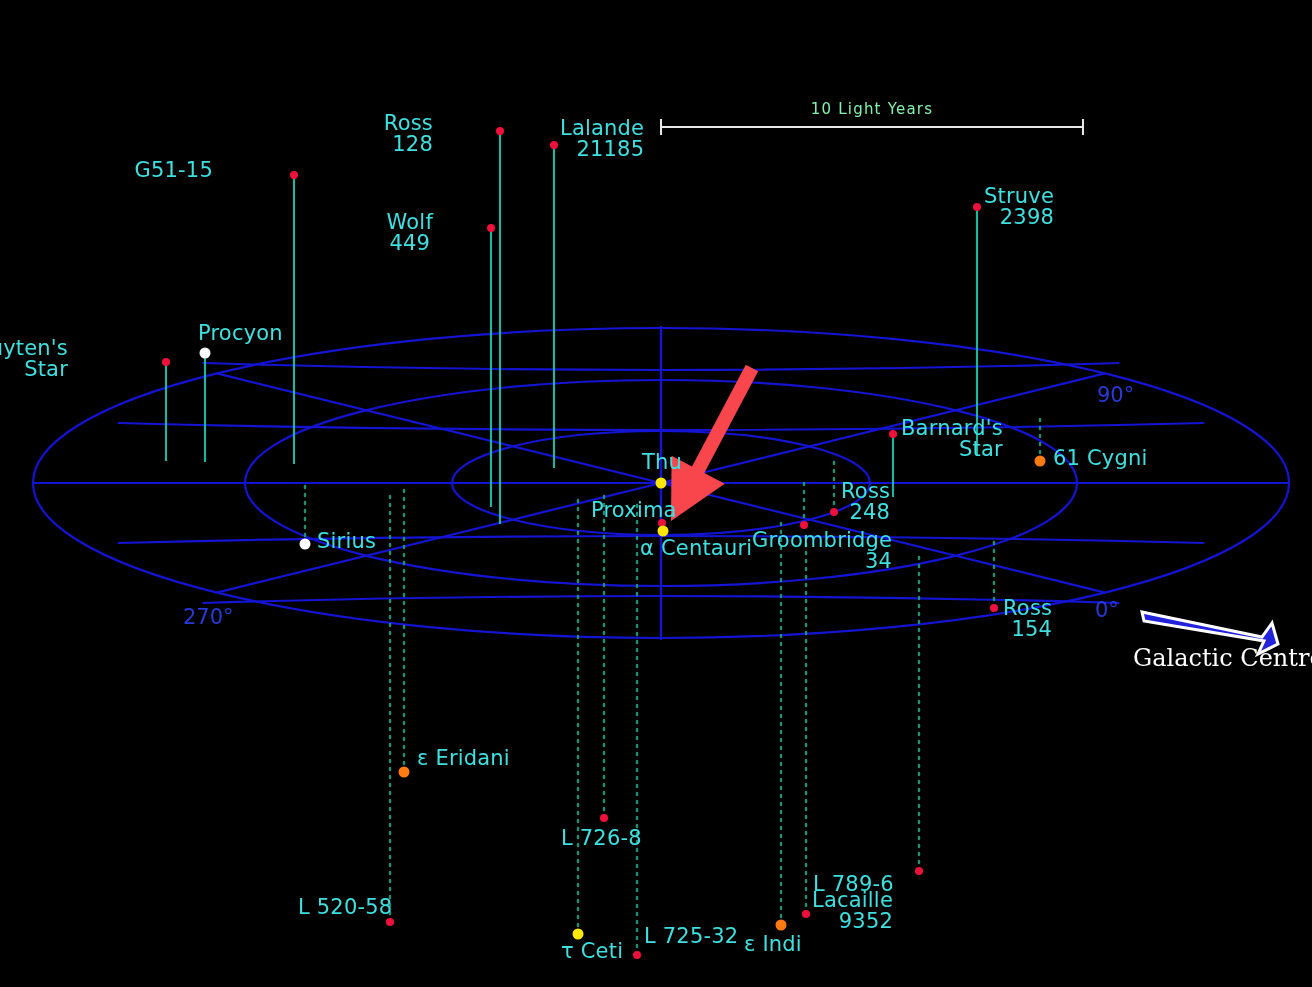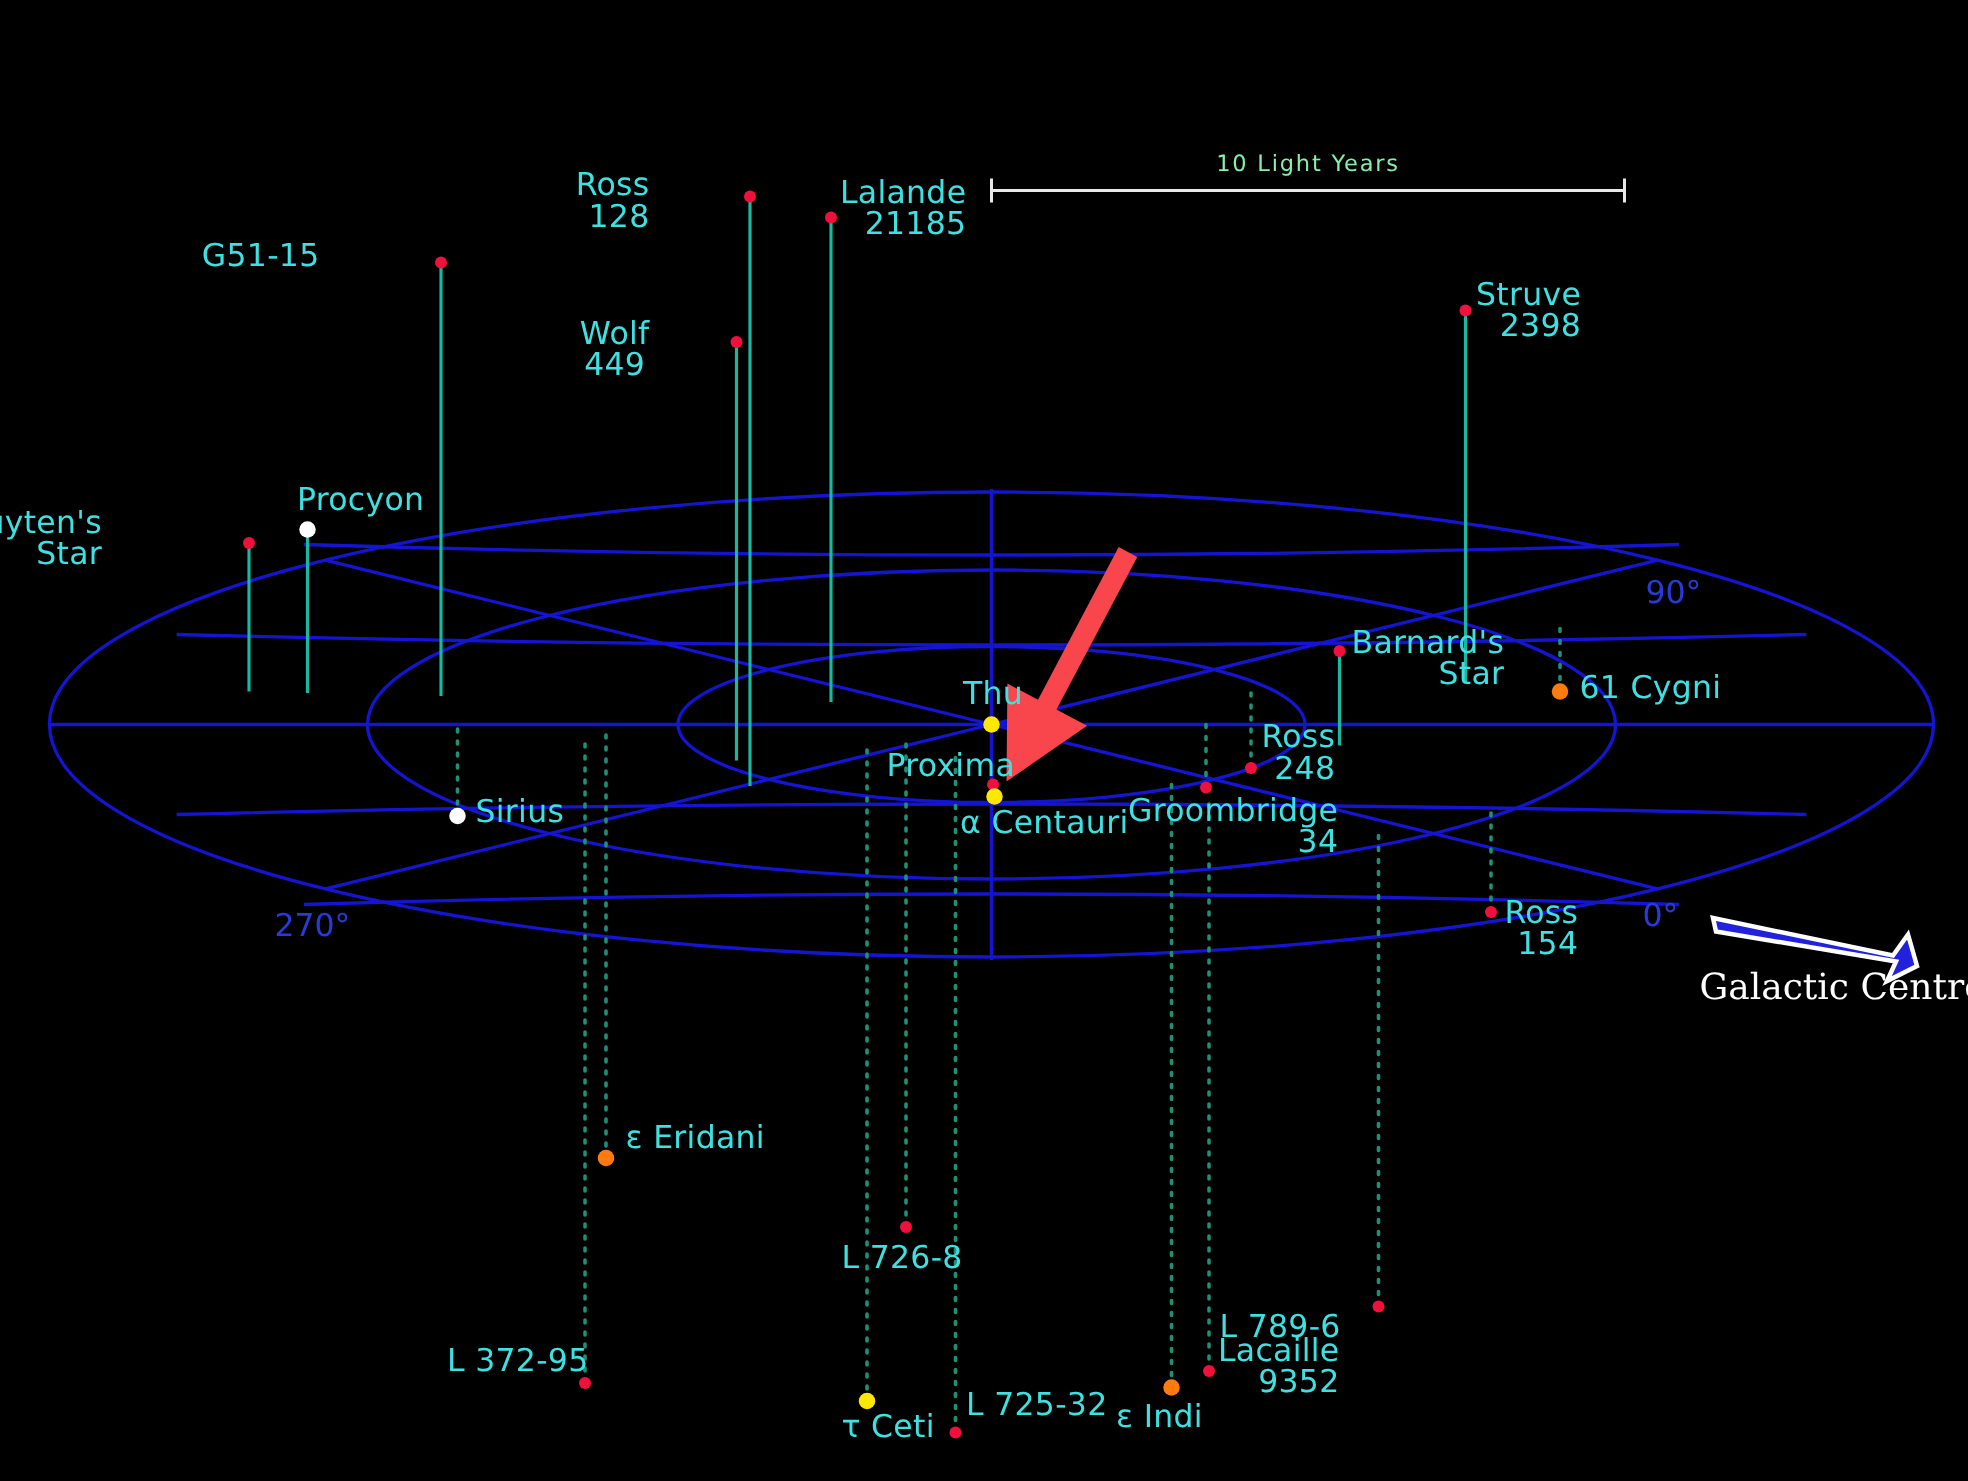--- a/index.html
+++ b/index.html
@@ -103,21 +103,21 @@
       <div class="lbl star-label" style="left: 1053px; top: 448px;"><div>61 Cygni</div></div>
       <div class="lbl star-label" style="left: 642px; top: 452px;"><div>Thu</div></div>
       <div class="lbl star-label" style="left: 591px; top: 500px;"><div>Proxima</div></div>
       <div class="lbl star-label" style="left: 640px; top: 538px;"><div>α Centauri</div></div>
       <div class="lbl star-label" style="left: 317px; top: 531px;"><div>Sirius</div></div>
       <div class="lbl star-label two" style="left: 841px; top: 481px;"><div>Ross</div><div>248</div></div>
       <div class="lbl star-label two" style="left: 752px; top: 530px;"><div>Groombridge</div><div>34</div></div>
       <div class="lbl star-label two" style="left: 1003px; top: 598px;"><div>Ross</div><div>154</div></div>
       <div class="lbl star-label" style="left: 417px; top: 748px;"><div>ε Eridani</div></div>
       <div class="lbl star-label" style="left: 561px; top: 828px;"><div>L 726-8</div></div>
-      <div class="lbl star-label" style="left: 298px; top: 897px;"><div>L 372-95</div></div>
+      <div class="lbl star-label" style="left: 298px; top: 897px;"><div>L 520-58</div></div>
       <div class="lbl star-label" style="left: 533px; top: 941px; margin-left: 28px;"><div>τ Ceti</div></div>
       <div class="lbl star-label" style="left: 644px; top: 926px;"><div>L 725-32</div></div>
       <div class="lbl star-label" style="left: 744px; top: 934px;"><div>ε Indi</div></div>
       <div class="lbl star-label two" style="left: 812px; top: 890px;"><div>Lacaille</div><div>9352</div></div>
       <div class="lbl star-label" style="left: 813px; top: 847px; margin-top: 27px;"><div>L 789-6</div></div>
       <div class="lbl deg-label" style="left: 1095px; top: 600px;">0°</div>
       <div class="lbl deg-label" style="left: 1097px; top: 342px; margin-top: 43px;">90°</div>
       <div class="lbl deg-label" style="left: 183px; top: 607px;">270°</div>
     </div>
 

